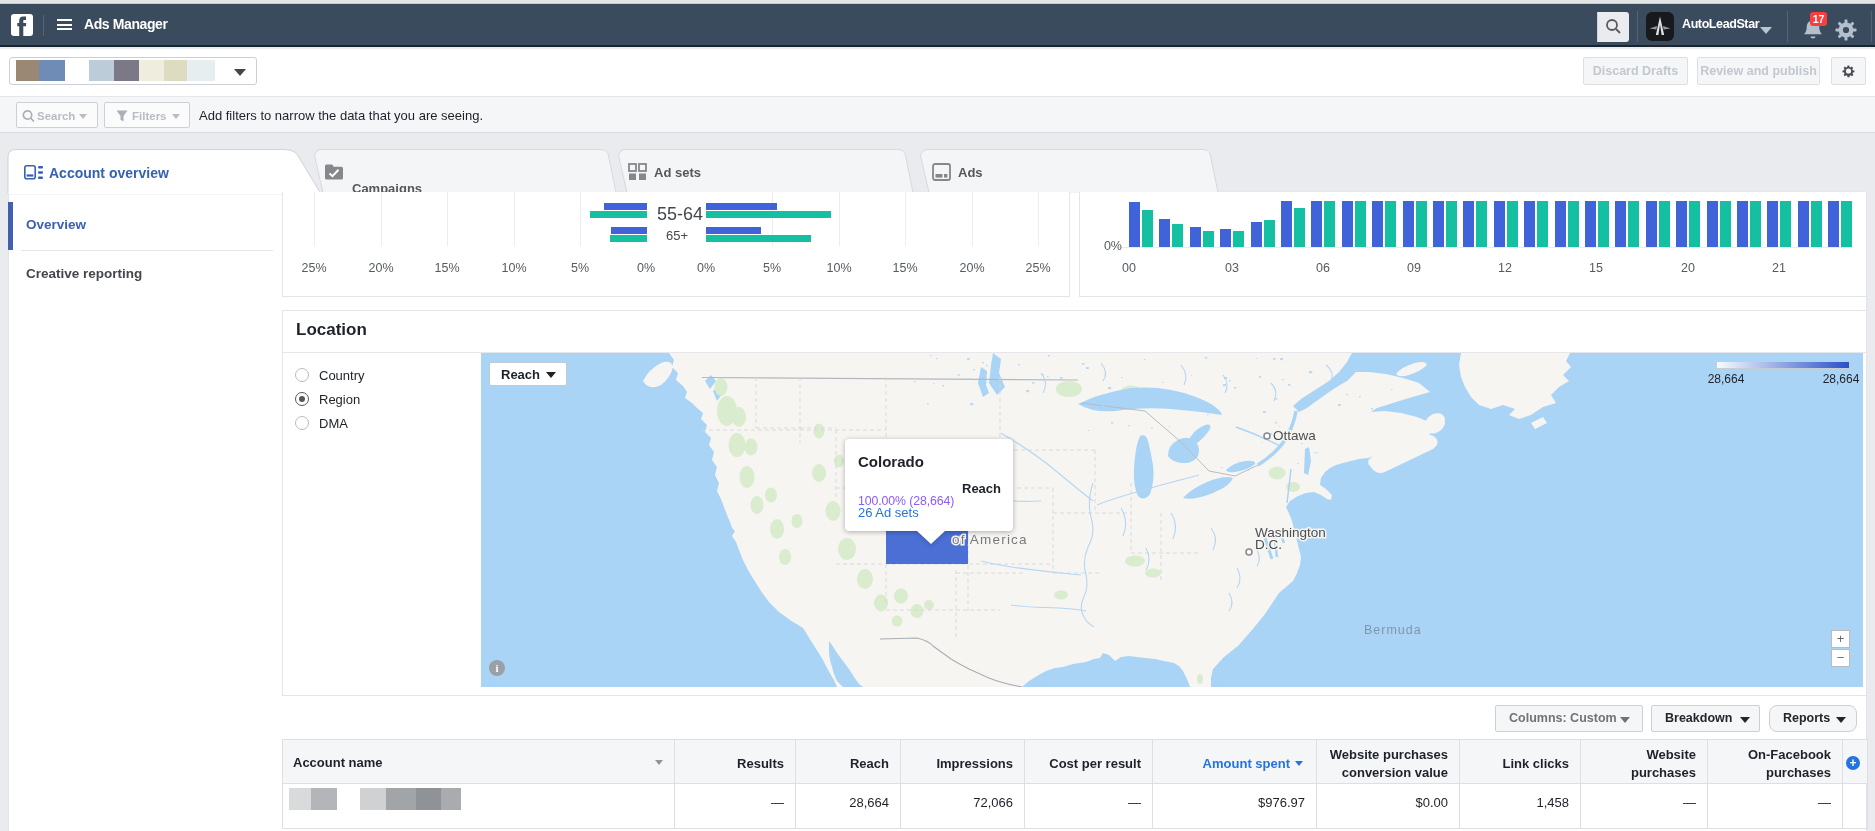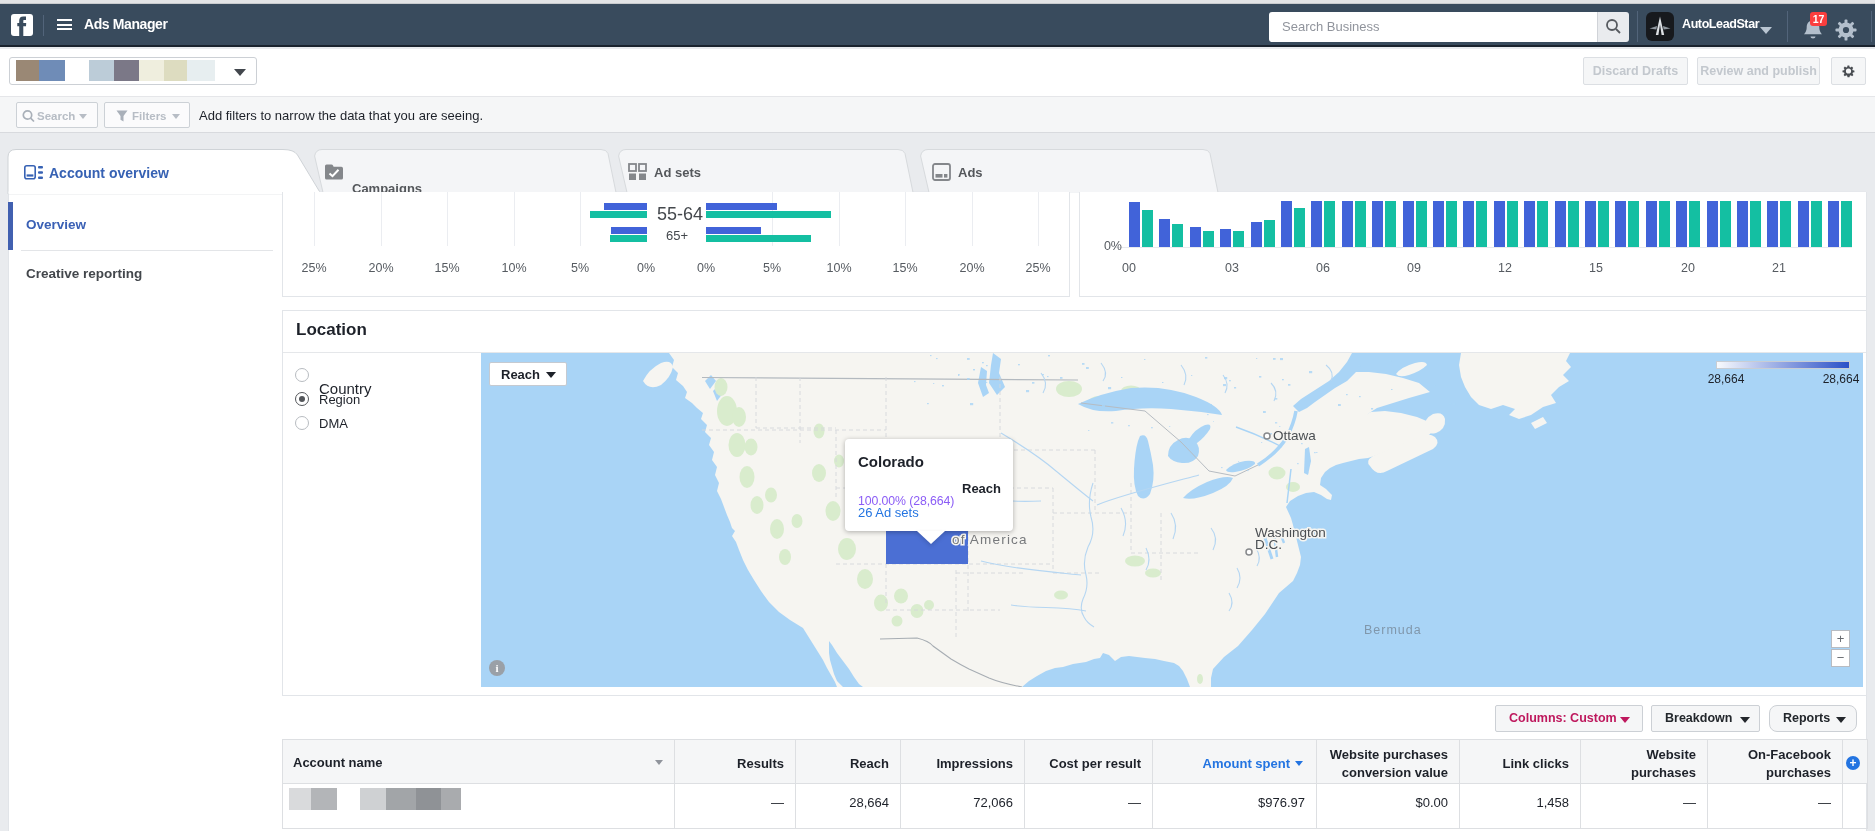--- a/index.html
+++ b/index.html
@@ -10,21 +10,20 @@
 <div class="abs" style="left:0;top:0;width:1875px;height:4px;background:#e3e4e6;border-bottom:1px solid #c9cbce"></div>
 <div class="abs" style="left:0;top:4px;width:1875px;height:43px;background:#394b5d;border-bottom:2px solid #1a232e">
 <div class="abs" style="left:11px;top:10px;width:22px;height:22px;background:#fff;border-radius:3px"><svg width="22" height="22" viewBox="0 0 22 22">
           <path fill="#394b5d" d="M15 12.2h-2.7v9.8H8.2v-9.8H6.3V8.9h1.9V6.7c0-2.6 1.3-4.2 4.2-4.2h2.6v3.4h-1.7c-.9 0-1 .4-1 1.1v1.9h2.9z"></path>
         </svg></div>
 <div class="abs" style="left:43px;top:11px;width:1px;height:21px;background:#52647a"></div>
 <div class="abs" style="left:57px;top:15px;width:15px;height:2px;background:#fff"></div>
 <div class="abs" style="left:57px;top:19.5px;width:15px;height:2px;background:#fff"></div>
 <div class="abs" style="left:57px;top:24px;width:15px;height:2px;background:#fff"></div>
 <div class="abs" style="left:84px;top:12px;font-size:14px;font-weight:bold;color:#fff;letter-spacing:-0.4px">Ads Manager</div>
-<div class="abs" style="left:1269px;top:8px;width:328px;height:30px;background:#fff;border-radius:3px 0 0 3px;font-size:13px;color:#90949c;line-height:30px;padding-left:13px">Search Business</div>
 <div class="abs" style="left:1597px;top:8px;width:32px;height:30px;background:#e9ebee;border-radius:0 3px 3px 0;border-left:1px solid #d0d3d8"><svg width="32" height="30">
           <circle cx="14" cy="13" r="5" fill="none" stroke="#565a5f" stroke-width="1.8"></circle>
           <line x1="18" y1="17" x2="22" y2="21" stroke="#565a5f" stroke-width="1.8"></line>
         </svg></div>
 <div class="abs" style="left:1637px;top:7px;width:1px;height:31px;background:#52647a"></div>
 <div class="abs" style="left:1646px;top:8px;width:28px;height:29px;background:#17191d;border-radius:6px"><svg width="28" height="29" viewBox="0 0 28 29">
           <path d="M14 4.5 L9.8 23 L12.4 23 L14 12.5 L15.6 23 L18.2 23 Z" fill="#dde0e4"></path>
           <path d="M3.5 16.5 L11 14 L10.4 17.6 Z" fill="#8f969e"></path>
           <path d="M24.5 16.5 L17 14 L17.6 17.6 Z" fill="#8f969e"></path>
         </svg></div>
@@ -217,21 +216,21 @@
 <div class="abs" style="left:316px;top:69px;width:36px;text-align:center;font-size:12.5px;color:#565b61">09</div>
 <div class="abs" style="left:407px;top:69px;width:36px;text-align:center;font-size:12.5px;color:#565b61">12</div>
 <div class="abs" style="left:498px;top:69px;width:36px;text-align:center;font-size:12.5px;color:#565b61">15</div>
 <div class="abs" style="left:590px;top:69px;width:36px;text-align:center;font-size:12.5px;color:#565b61">20</div>
 <div class="abs" style="left:681px;top:69px;width:36px;text-align:center;font-size:12.5px;color:#565b61">21</div>
 </div>
 <div class="abs" style="left:282px;top:310px;width:1585px;height:386px;background:#fff;border:1px solid #e2e5e9">
 <div class="abs" style="left:13px;top:9px;font-size:17px;font-weight:bold;color:#1d2129">Location</div>
 <div class="abs" style="left:0;top:41px;width:1583px;height:1px;background:#e5e7ea"></div>
 <div class="abs" style="left:12px;top:57px;width:14px;height:14px;border:1.5px solid #b8bcc1;border-radius:50%"></div>
-<div class="abs" style="left:36px;top:69px;font-size:15px;color:#1d2129">Country</div>
+<div class="abs" style="left:36px;top:57px;font-size:13px;color:#1d2129">Country</div>
 <div class="abs" style="left:12px;top:81px;width:14px;height:14px;border:1.5px solid #53565a;border-radius:50%"></div>
 <div class="abs" style="left:16px;top:85px;width:6px;height:6px;background:#53565a;border-radius:50%"></div>
 <div class="abs" style="left:36px;top:81px;font-size:13px;color:#1d2129">Region</div>
 <div class="abs" style="left:12px;top:105px;width:14px;height:14px;border:1.5px solid #b8bcc1;border-radius:50%"></div>
 <div class="abs" style="left:36px;top:105px;font-size:13px;color:#1d2129">DMA</div>
 </div>
 <svg class="abs" style="left:481px;top:353px" width="1382" height="334" viewBox="0 0 1382 334">
       <rect width="1382" height="334" fill="#a9d4f6"></rect>
       <path d="M188,0 L193,7 191,14 197,20 195,27 202,33 206,39 204,45 211,50 216,55 222,60 220,66 226,72 224,79 230,85 228,92 233,99 231,107 236,114 234,122 238,130 236,138 240,146 243,154 246,162 249,169 251,175 254,178 251,183 255,189 258,197 262,207 267,217 273,227 280,238 288,249 298,259 309,267 322,275 327,283 332,291 337,299 342,307 346,315 350,322 354,329 356,334 362,334 356,328 353,321 351,314 349,307 348,300 348,293 348,288 351,292 356,300 362,308 368,316 373,324 378,331 382,334 541,334 548,328 556,323 565,318 574,315 582,314 592,311 605,309 613,306 619,305 622,300 628,302 634,308 640,304 648,303 656,304 664,305 674,306 683,308 693,310 698,313 702,318 706,326 709,334 730,334 730,325 732,316 743,304 757,293 771,277 784,261 798,240 812,228 816,220 819,212 820,204 818,196 816,188 814,180 812,172 810,165 805,154 809,148 817,143 825,140 833,139 840,142 846,146 850,147 851,142 845,136 839,132 840,125 844,119 849,115 855,112 862,110 870,108 878,106 887,105 896,102 906,98 916,95 926,91 936,88 944,85 949,81 952,75 948,69 936,64 920,60 904,58 890,59 885,62 896,55 912,50 928,45 942,41 949,39 938,30 922,25 905,21 888,19 875,19 866,28 854,35 844,42 834,49 826,55 818,59 812,53 820,46 834,37 848,28 858,19 866,9 871,0 Z" fill="#f6f5f1"></path>
       <path d="M980,0 L1089,0 L1085,8 1090,14 1082,22 1088,28 1078,34 1070,42 1075,50 1062,54 1050,62 1038,66 1028,62 1034,56 1022,52 1010,56 998,52 990,44 984,34 980,24 978,12 Z" fill="#f6f5f1"></path>
@@ -438,21 +437,21 @@
 <div class="abs" style="left:1811px;top:372px;width:60px;text-align:center;font-size:12px;color:#1d2129">28,664</div>
 <div class="abs" style="left:845px;top:439px;width:168px;height:92px;background:#fff;border-radius:4px;box-shadow:0 1px 5px rgba(0,0,0,0.3)"></div>
 <div class="abs" style="left:917px;top:531px;width:0;height:0;border-left:14px solid transparent;border-right:14px solid transparent;border-top:13px solid #fff;filter:drop-shadow(0 2px 2px rgba(0,0,0,0.15))"></div>
 <div class="abs" style="left:858px;top:453px;font-size:15px;font-weight:bold;color:#1d2129">Colorado</div>
 <div class="abs" style="left:858px;top:494px;font-size:12.3px;color:#8b5cf6;letter-spacing:-0.1px">100.00% (28,664)</div>
 <div class="abs" style="left:962px;top:481px;font-size:13px;font-weight:bold;color:#1d2129">Reach</div>
 <div class="abs" style="left:858px;top:505px;font-size:13px;color:#2374e1">26 Ad sets</div>
 <div class="abs" style="left:489px;top:660px;width:16px;height:16px;background:#9aa0a7;border-radius:50%;color:#fff;font-size:11px;font-weight:bold;text-align:center;line-height:16px;font-family:'Liberation Serif',serif">i</div>
 <div class="abs" style="left:1831px;top:630px;width:19px;height:18px;background:#fff;border:1px solid #b8bcc2;color:#66696e;font-size:13px;text-align:center;line-height:16px">+</div>
 <div class="abs" style="left:1831px;top:649px;width:19px;height:18px;background:#fff;border:1px solid #b8bcc2;color:#66696e;font-size:13px;text-align:center;line-height:16px">−</div>
-<div class="abs" style="left:1495px;top:705px;width:148px;height:27px;background:#f5f6f7;border:1px solid #ccd0d5;border-radius:2px;font-size:12.5px;font-weight:bold;color:#be185d">
+<div class="abs" style="left:1495px;top:705px;width:148px;height:27px;background:#f5f6f7;border:1px solid #ccd0d5;border-radius:2px;font-size:12.5px;font-weight:bold;color:#737373">
       <span class="abs" style="left:13px;top:5px">Columns: Custom</span>
       <div class="abs caret" style="left:124px;top:11px;border-top-width:6px"></div>
     </div>
 <div class="abs" style="left:1651px;top:705px;width:109px;height:27px;background:#f5f6f7;border:1px solid #ccd0d5;border-radius:2px;font-size:12.5px;font-weight:bold;color:#23272c">
       <span class="abs" style="left:13px;top:5px">Breakdown</span>
       <div class="abs caret" style="left:88px;top:11px;border-top-width:6px"></div>
     </div>
 <div class="abs" style="left:1769px;top:705px;width:88px;height:27px;background:#f5f6f7;border:1px solid #ccd0d5;border-radius:8px;font-size:12.5px;font-weight:bold;color:#23272c">
       <span class="abs" style="left:13px;top:5px">Reports</span>
       <div class="abs caret" style="left:66px;top:11px;border-top-width:6px"></div>

